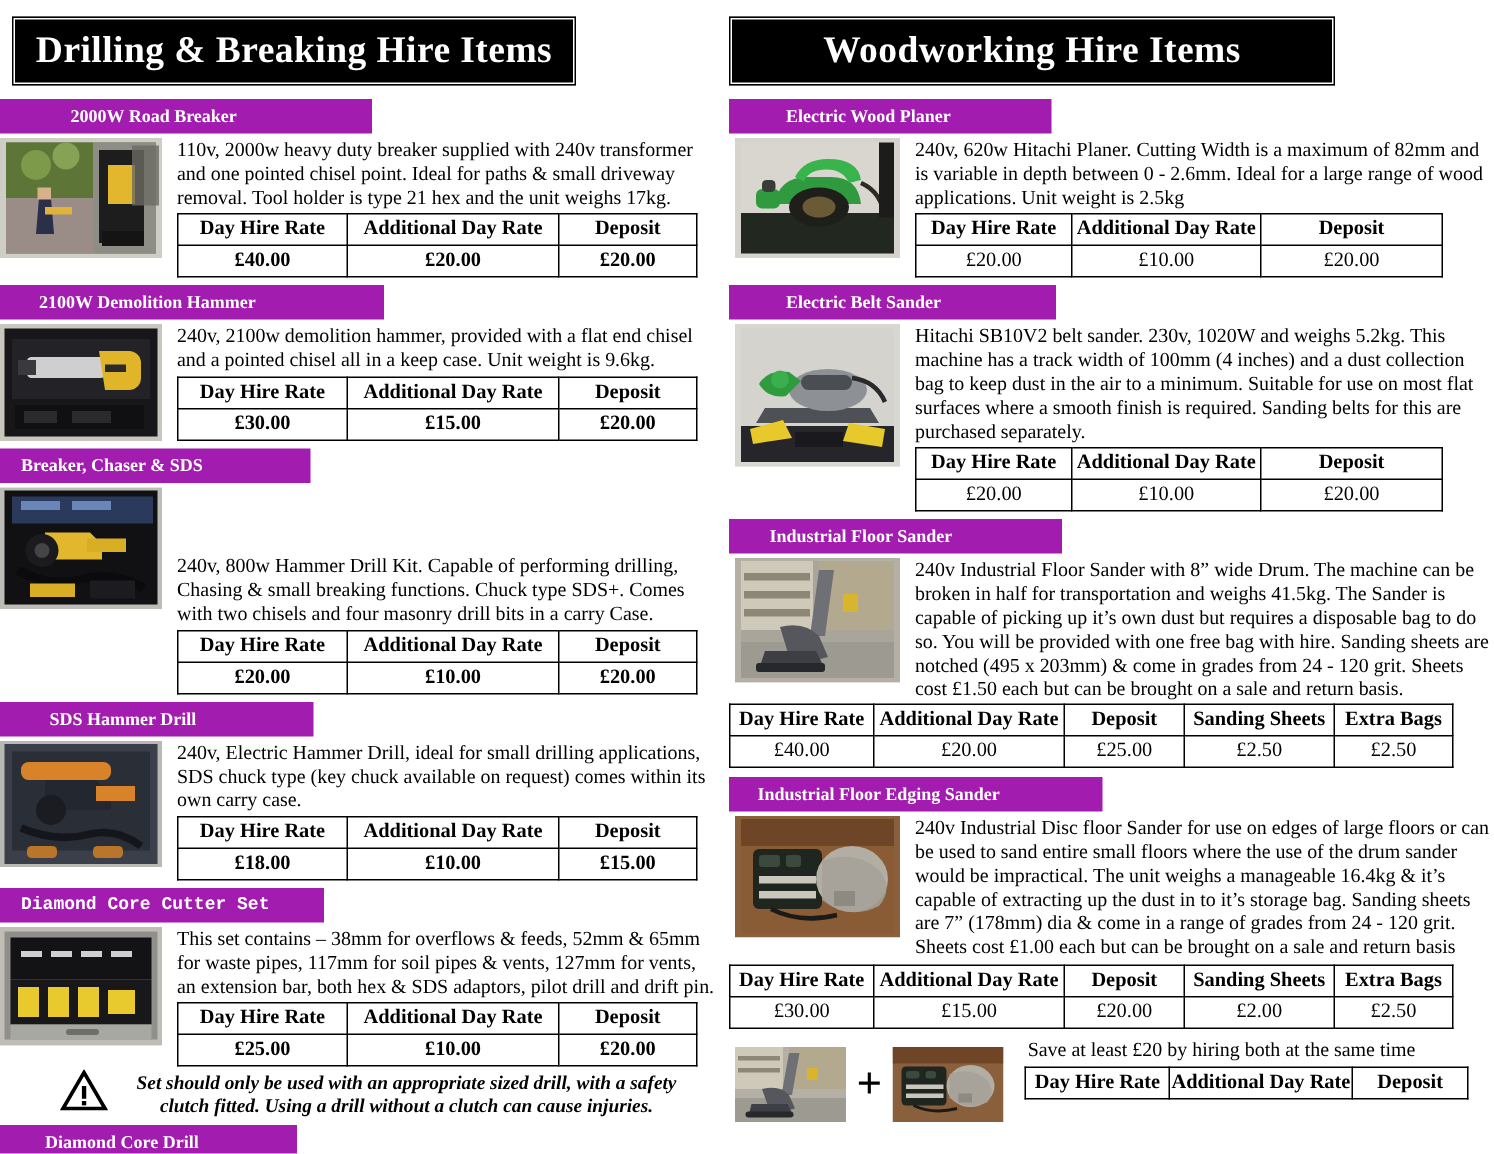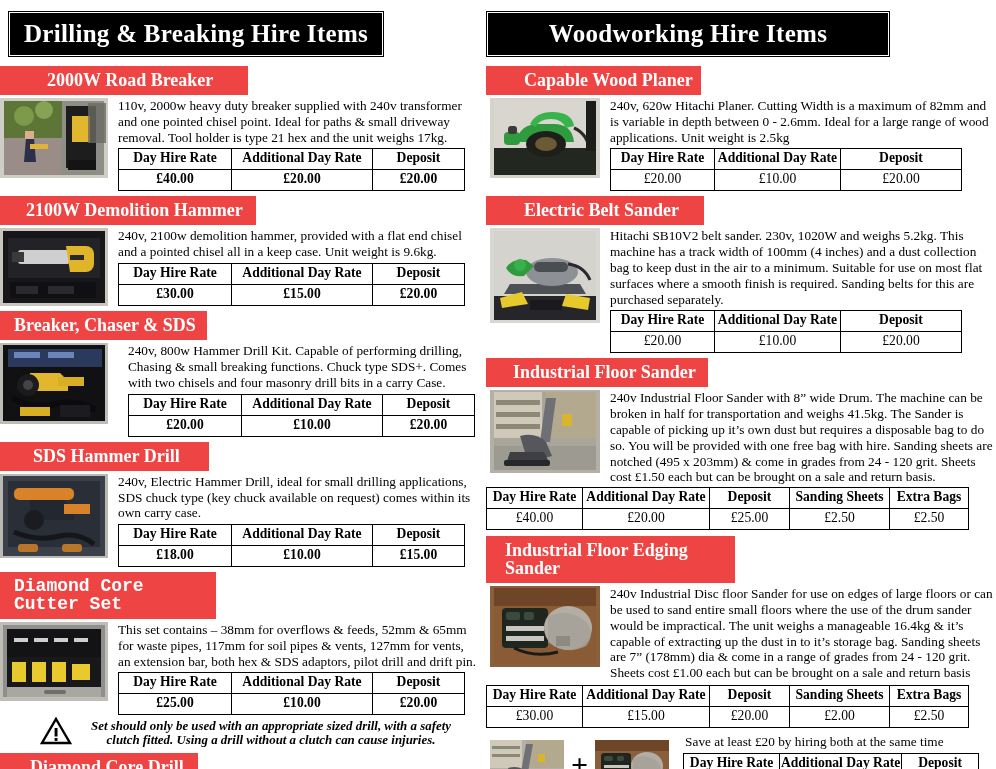--- a/index.html
+++ b/index.html
@@ -29,24 +29,24 @@
     padding:8px 0 9px 0;
     border:2px solid #fff;
     outline:1px solid #000;
     outline-offset:-1px;
   }
   .banner-left  { margin: 11px 94px 9px 8px; }
   .banner-right { margin: 11px 106px 9px 8px; }
 
   
   .item-head {
-    background:#ef4444;
+    background:#a21caf;
     color:#fff;
     font-weight:bold;
-    font-size:18px;
+    font-size:12px;
     line-height:1;
     padding:5px 0 6px 0;
     margin:0 12px 3px 0;
   }
   .item-head span { display:block; }
 
   .ih-w1 { width:248px; } .ih-w1 span { padding-left:47px; }
   .ih-w2 { width:256px; } .ih-w2 span { padding-left:26px; }
   .ih-w3 { width:207px; } .ih-w3 span { padding-left:14px; }
   .ih-w4 { width:209px; } .ih-w4 span { padding-left:33px; }
@@ -225,21 +225,21 @@
               <path d="M30 30 h30 l8 8 v10 h-40 z" fill="#e2b72e"></path>
               <rect x="58" y="34" width="26" height="9" fill="#d8ae24"></rect>
               <circle cx="28" cy="42" r="11" fill="#1b1b1f"></circle>
               <circle cx="28" cy="42" r="5" fill="#444"></circle>
               <path d="M12 55 q20 12 44 6 q20 -5 40 6" stroke="#0b0b0d" stroke-width="6" fill="none"></path>
               <rect x="20" y="64" width="30" height="9" fill="#d8ae24"></rect>
               <rect x="60" y="62" width="30" height="12" fill="#1c1c20"></rect>
             </svg>
           </div>
         </div>
-        <div class="desc" style="padding-left:20px;">
+        <div class="desc" style="padding-left:10px;margin-top:44px;">
           <p class="txt">240v, 800w Hammer Drill Kit. Capable of performing drilling, Chasing &amp; small breaking functions. Chuck type SDS+. Comes with two chisels and four masonry drill bits in a carry Case.</p>
           <table class="rates bold" style="width:347px;">
             <tbody>
                 <tr>
               <th style="width:113px">Day Hire Rate</th>
               <th style="width:141px">Additional Day Rate</th>
               <th>Deposit</th>
             </tr>
             <tr>
               <td>£20.00</td>
@@ -376,21 +376,21 @@
     </div>
 
   </div>
 
   <div class="col col-right">
 
     <div class="banner banner-right">Woodworking  Hire Items</div>
 
     <div class="item">
       <div class="item-head rh-w1">
-        <span>Capable Wood Planer</span>
+        <span>Electric Wood Planer</span>
       </div>
       <div class="body" style="margin-left:12px;">
         <div class="thumb">
           <div class="photo" style="width:110px;height:80px;">
             <svg class="ph-inner" viewBox="0 0 110 80" preserveAspectRatio="none">
               <rect width="110" height="80" fill="#d6d3cc"></rect>
               <rect x="4" y="3" width="102" height="74" fill="#d9d6cf"></rect>
               <rect x="4" y="50" width="102" height="27" fill="#22271f"></rect>
               <path d="M26 44 q4 -18 22 -18 h16 q18 0 20 18 z" fill="#2f9b3e"></path>
               <ellipse cx="56" cy="46" rx="20" ry="13" fill="#1e1e1a"></ellipse>

